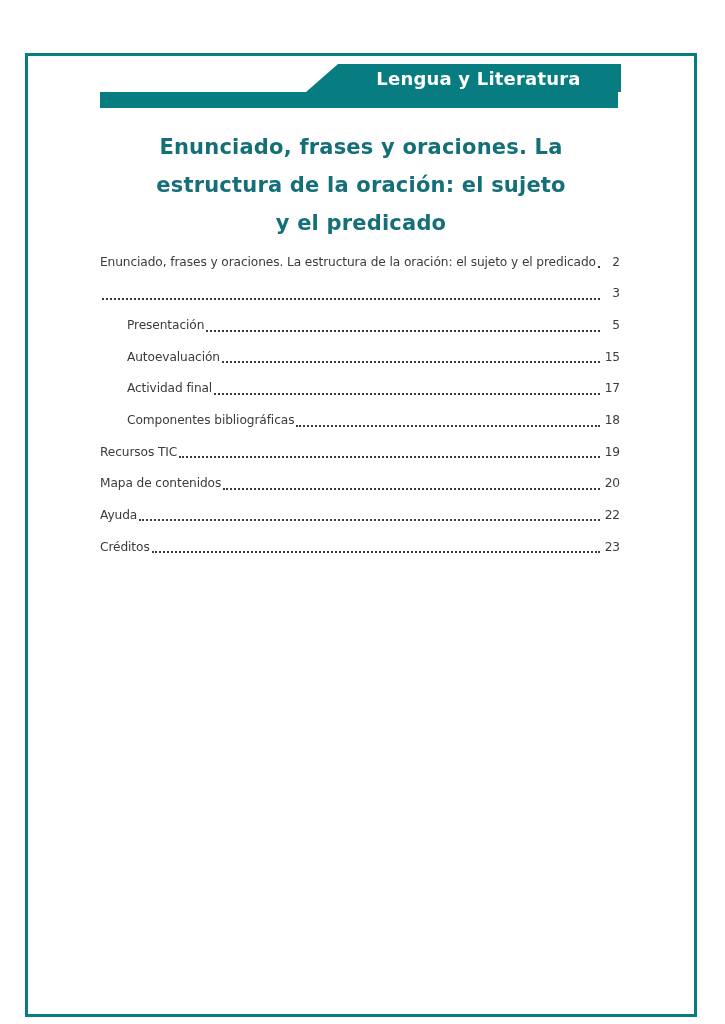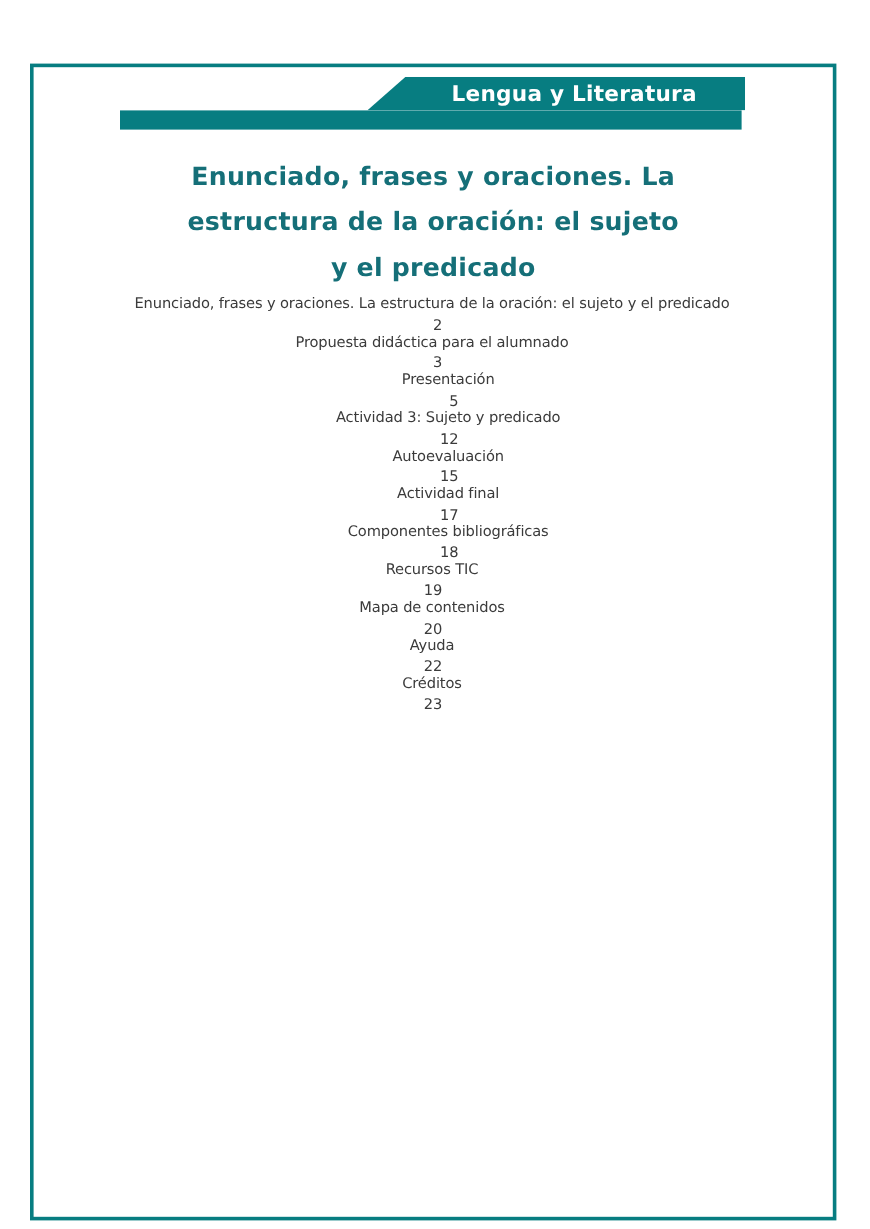--- a/index.html
+++ b/index.html
@@ -76,21 +76,20 @@
     right: 74px;
     top: 190px;
     font-size: 12.2px;
     letter-spacing: -0.1px;
     color: #3b3b3b;
   }
   .toc-row {
     height: 31.65px;
     display: flex;
     align-items: center;
-    flex-direction: column;
   }
   .toc-row.indent { padding-left: 27px; }
   .toc-label {
     white-space: nowrap;
     flex: 0 1 auto;
   }
   .toc-dots {
     flex: 1 1 0;
     min-width: 0;
     height: 0.9em;
@@ -123,33 +122,27 @@
       <div>y el predicado</div>
     </h1>
 
     <div class="toc">
         <div class="toc-row">
           <span class="toc-label">Enunciado, frases y oraciones. La estructura de la oración: el sujeto y el predicado</span>
           <span class="toc-dots"></span>
           <span class="toc-page">2</span>
         </div>
         <div class="toc-row">
-          <span class="toc-label">Propuesta didáctica para el alumnado</span>
           <span class="toc-dots"></span>
           <span class="toc-page">3</span>
         </div>
         <div class="toc-row indent">
           <span class="toc-label">Presentación</span>
           <span class="toc-dots"></span>
           <span class="toc-page">5</span>
-        </div>
-        <div class="toc-row indent">
-          <span class="toc-label">Actividad 3: Sujeto y predicado</span>
-          <span class="toc-dots"></span>
-          <span class="toc-page">12</span>
         </div>
         <div class="toc-row indent">
           <span class="toc-label">Autoevaluación</span>
           <span class="toc-dots"></span>
           <span class="toc-page">15</span>
         </div>
         <div class="toc-row indent">
           <span class="toc-label">Actividad final</span>
           <span class="toc-dots"></span>
           <span class="toc-page">17</span>

